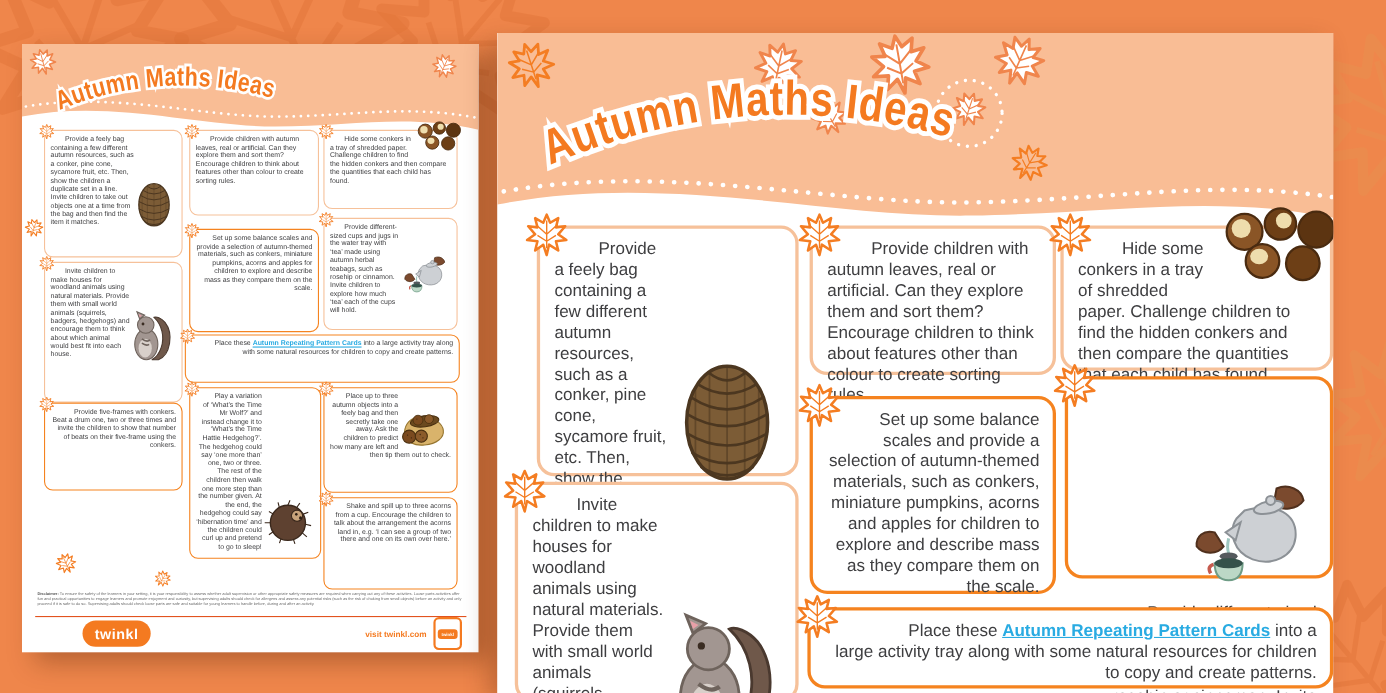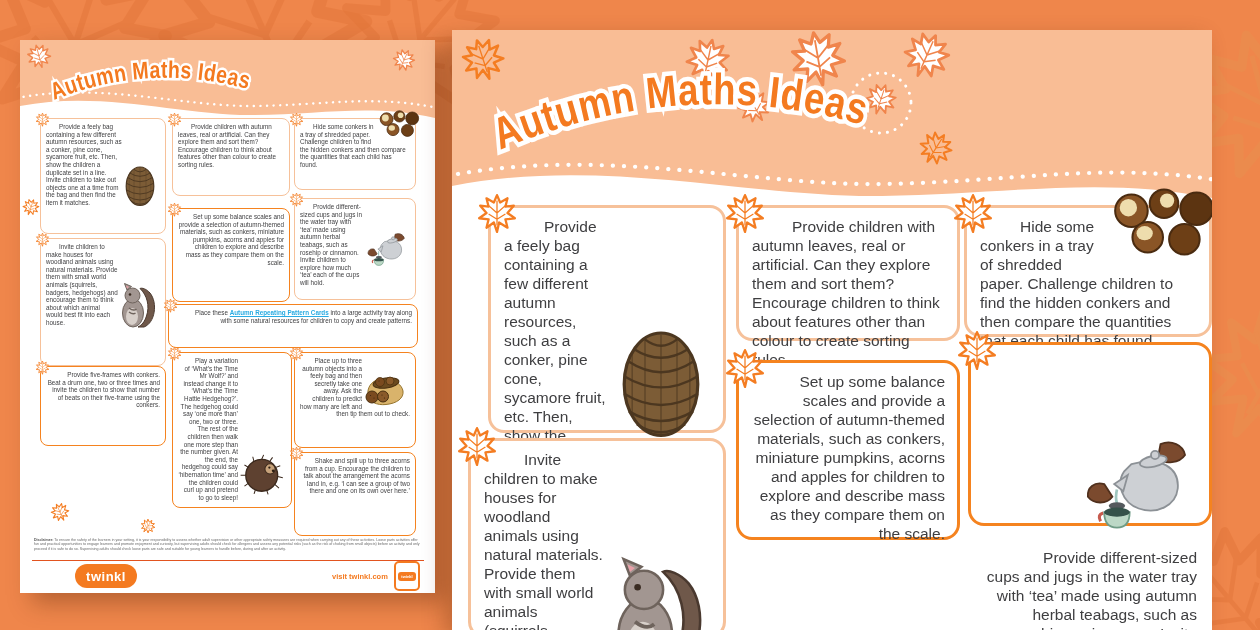--- a/index.html
+++ b/index.html
@@ -369,13 +369,19 @@
     <svg class="corner-leaf leaf-use" style="width:42px;height:42px;--lf:#fff;--ls:#F47D22">
         <use href="#sym-leaf"></use>
       </svg>
     <div class="card-text"><span class="float-img" style="width:106px;height:150px;margin-top:84px">
           <svg style="width:102px;height:128px;left:2px;top:16px">
             <use href="#sym-squirrel" width="102" height="128"></use>
           </svg>
         </span><span>Invite children to make houses for woodland animals using natural materials. Provide them with small world animals (squirrels, badgers, hedgehogs) and encourage them to think about which animal would best fit into each house.</span></div>
   </div>
 
+  <div class="card orange" style="left:282px;top:522px;width:478px;height:74px">
+    <svg class="corner-leaf leaf-use" style="width:42px;height:42px;--lf:#fff;--ls:#F47D22">
+        <use href="#sym-leaf"></use>
+      </svg>
+    <div class="card-text"><span>Place these </span><a class="plink">Autumn Repeating Pattern Cards</a><span> into a large activity tray along with some natural resources for children to copy and create patterns.</span></div>
+  </div>
 </div>
 
 </body></html>

